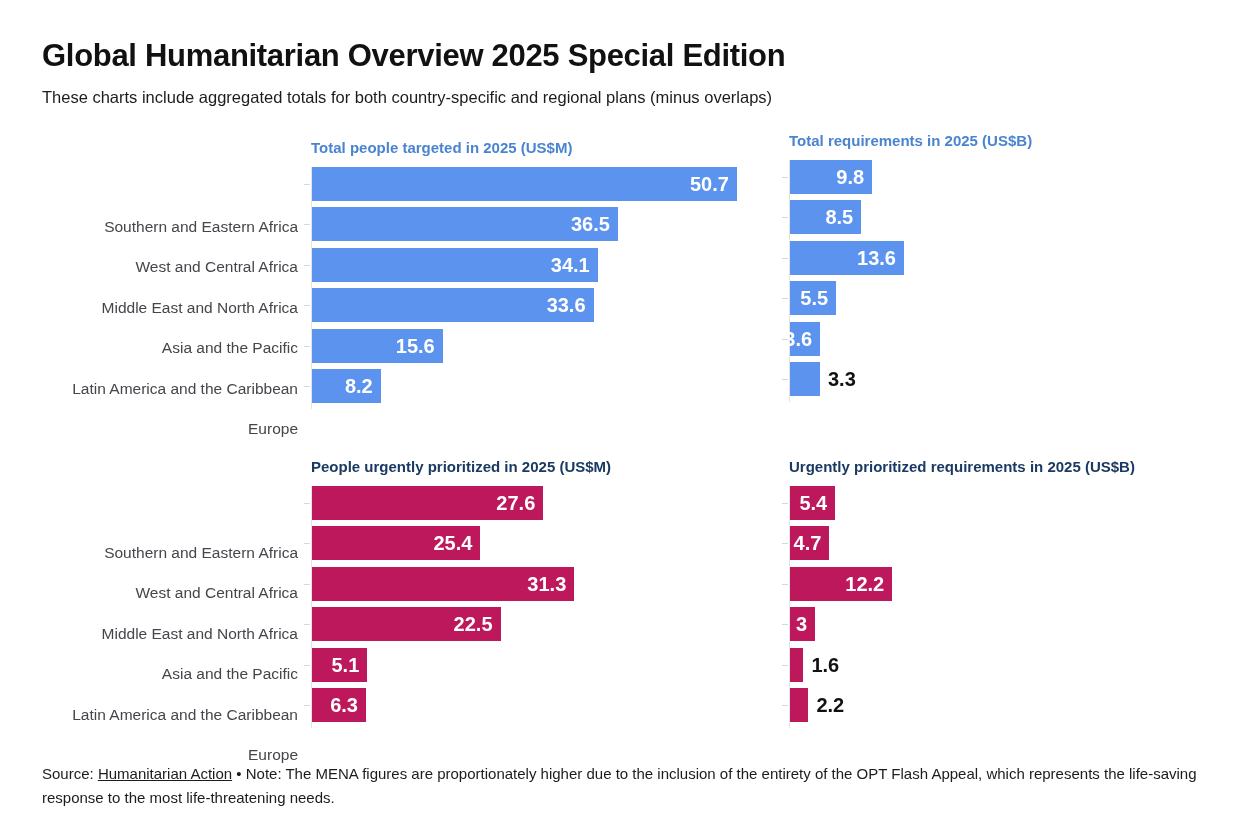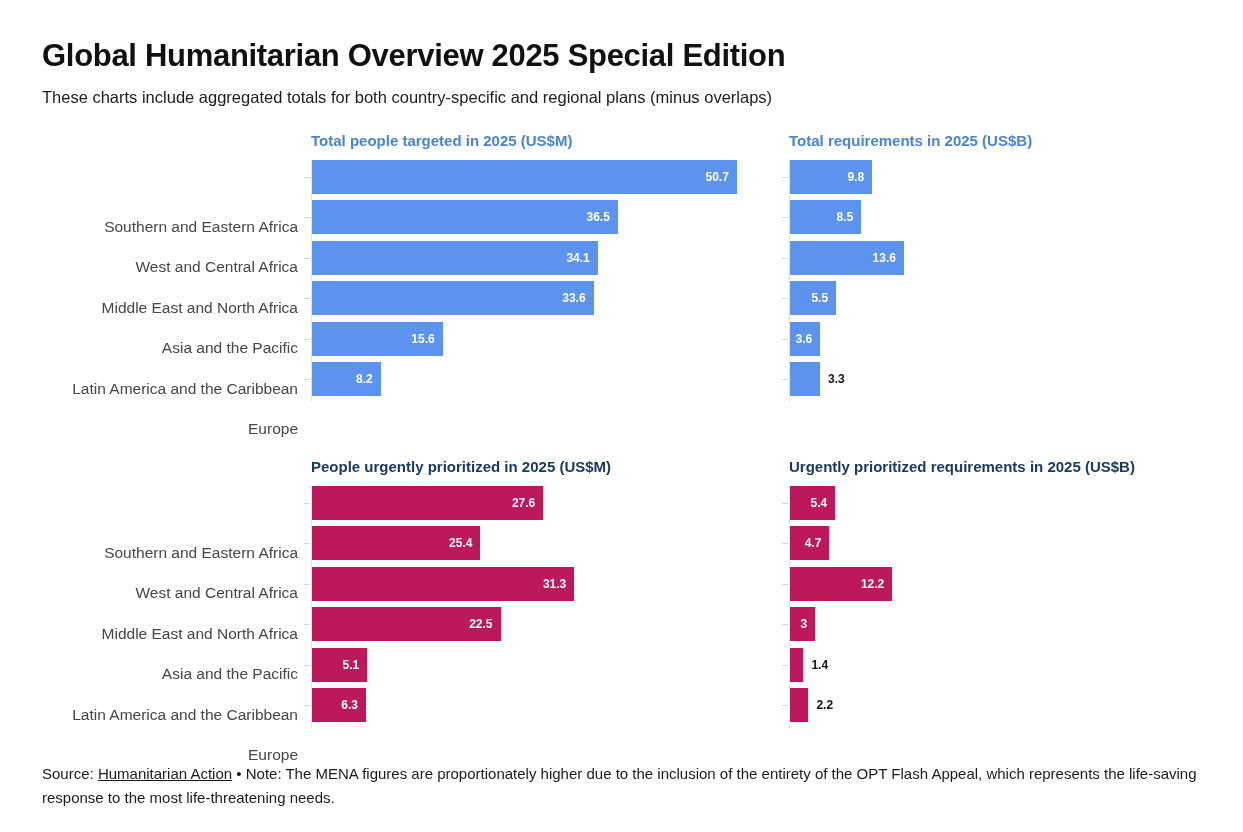--- a/index.html
+++ b/index.html
@@ -85,21 +85,21 @@
     height: 34px;
   }
   .panel.light .bar { background: #5b93ef; }
   .panel.dark  .bar { background: #be185d; }
 
   .bar-value {
     position: absolute;
     top: 0;
     height: 34px;
     line-height: 34px;
-    font-size: 12px;
+    font-size: 20px;
     font-weight: bold;
     white-space: nowrap;
   }
   .bar-value.inside {
     right: 8px;
     color: #ffffff;
   }
   .bar-value.outside {
     left: 100%;
     margin-left: 8px;
@@ -151,21 +151,21 @@
 
 <div class="cat-labels" id="cat-labels-bottom" style="left:42px; top:496px; width:256px; height:240px;">
     <div class="cat-label" style="top: 0px;">Southern and Eastern Africa</div>
     <div class="cat-label" style="top: 40.4px;">West and Central Africa</div>
     <div class="cat-label" style="top: 80.8px;">Middle East and North Africa</div>
     <div class="cat-label" style="top: 121.2px;">Asia and the Pacific</div>
     <div class="cat-label" style="top: 161.6px;">Latin America and the Caribbean</div>
     <div class="cat-label" style="top: 202px;">Europe</div>
   </div>
 
-<div class="panel light" id="panel-0" style="left:311px; top:132px; width:460px; height:280px;">
+<div class="panel light" id="panel-0" style="left:311px; top:139px; width:460px; height:280px;">
   <div class="panel-title">Total people targeted in 2025 (US$M)</div>
   <div class="plot" style="height: 242.4px;">
       <div class="axis-line"></div>
       <div class="row" style="top: 0px; width: 100%;">
         <div class="tick" style="top: 17px;"></div>
         <div class="bar" style="width: 424.866px;">
           <div class="bar-value inside">50.7</div>
         </div>
       </div>
       <div class="row" style="top: 40.4px; width: 100%;">
@@ -311,21 +311,21 @@
       </div>
       <div class="row" style="top: 121.2px; width: 100%;">
         <div class="tick" style="top: 17px;"></div>
         <div class="bar" style="width: 25.14px;">
           <div class="bar-value inside">3</div>
         </div>
       </div>
       <div class="row" style="top: 161.6px; width: 100%;">
         <div class="tick" style="top: 17px;"></div>
         <div class="bar" style="width: 13.408px;">
-          <div class="bar-value outside">1.4</div>
+          <div class="bar-value outside">1.6</div>
         </div>
       </div>
       <div class="row" style="top: 202px; width: 100%;">
         <div class="tick" style="top: 17px;"></div>
         <div class="bar" style="width: 18.436px;">
           <div class="bar-value outside">2.2</div>
         </div>
       </div>
     </div>
 </div>

